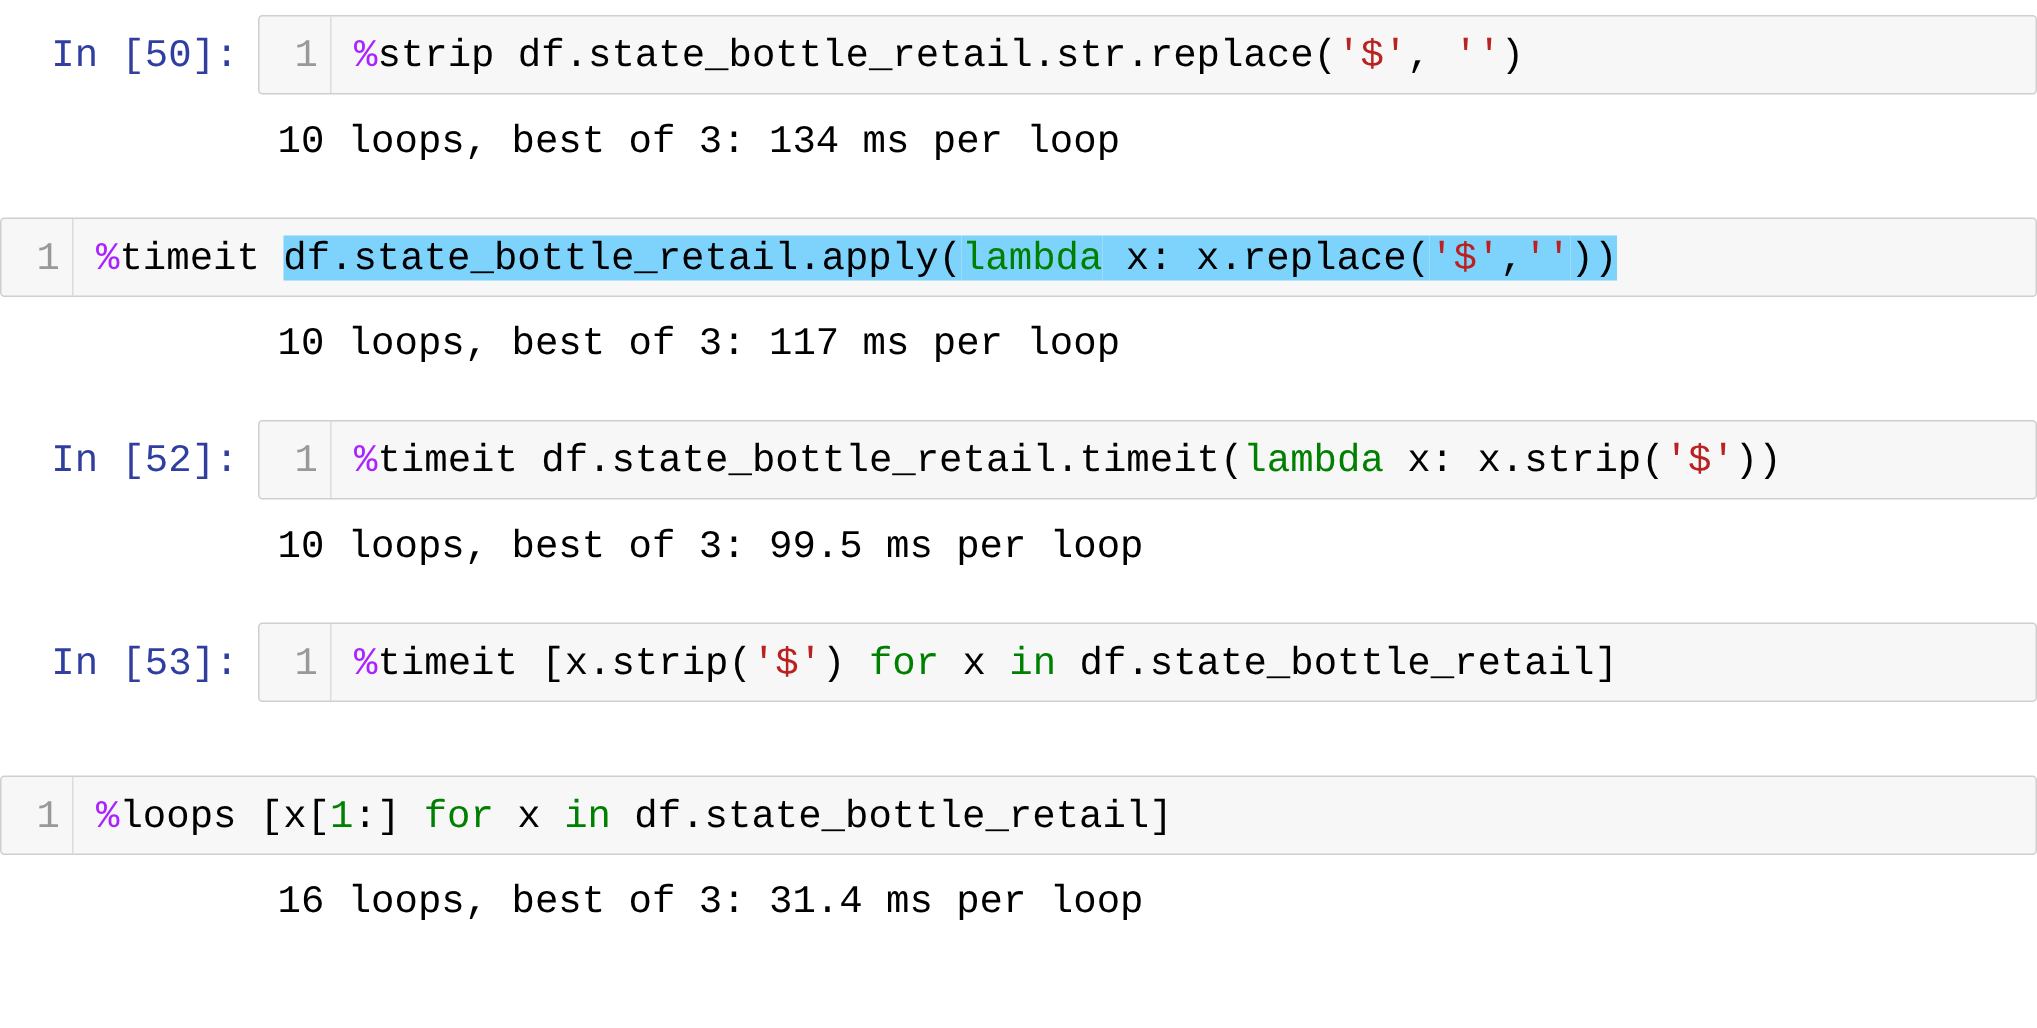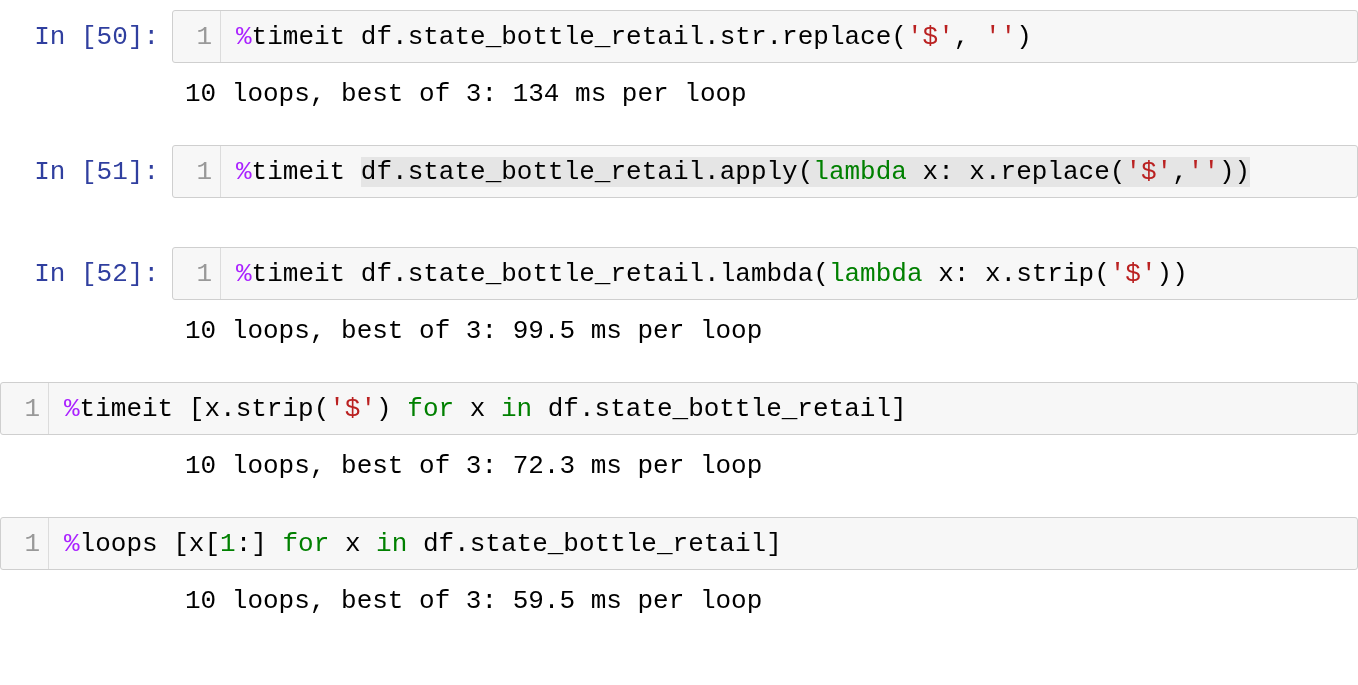--- a/index.html
+++ b/index.html
@@ -55,21 +55,21 @@
     white-space: pre;
     overflow: hidden;
     color: #000000;
   }
 
   .tok-plain { color: #000000; }
   .tok-magic { color: #AA22FF; }
   .tok-kw    { color: #008000; font-weight: normal; }
   .tok-num   { color: #008000; }
   .tok-str   { color: #BA2121; }
-  .sel       { background: #e5e5e5; }
+  .sel       { background: #7dd3fc; }
 
   .output-row { display: flex; padding-top: 15px; }
   .output-spacer { flex: 0 0 172px; }
   .output-text {
     padding-left: 13px;
     font-size: 26px;
     line-height: 33px;
     color: #000000;
     white-space: pre;
   }
@@ -77,75 +77,75 @@
 </head>
 <body>
 
 <div class="notebook">
 
   <div class="cell">
     <div class="input-row">
       <div class="prompt-col">In [50]:</div>
       <div class="input-box">
         <div class="gutter">1</div>
-        <div class="code-line"><span class="tok-magic">%</span><span class="tok-plain">timeit df.state_bottle_retail.str.replace(</span><span class="tok-str">'$'</span><span class="tok-plain">, </span><span class="tok-str">''</span><span class="tok-plain">)</span></div>
+        <div class="code-line"><span class="tok-magic">%</span><span class="tok-plain">strip df.state_bottle_retail.str.replace(</span><span class="tok-str">'$'</span><span class="tok-plain">, </span><span class="tok-str">''</span><span class="tok-plain">)</span></div>
       </div>
     </div>
     <div class="output-row">
       <div class="output-spacer"></div>
       <div class="output-text">10 loops, best of 3: 134 ms per loop</div>
     </div>
   </div>
 
   <div class="cell">
     <div class="input-row">
-      <div class="prompt-col">In [51]:</div>
       <div class="input-box">
         <div class="gutter">1</div>
         <div class="code-line"><span class="tok-magic">%</span><span class="tok-plain">timeit </span><span class="tok-plain sel">df.state_bottle_retail.apply(</span><span class="tok-kw sel">lambda</span><span class="tok-plain sel"> x: x.replace(</span><span class="tok-str sel">'$'</span><span class="tok-plain sel">,</span><span class="tok-str sel">''</span><span class="tok-plain sel">))</span></div>
       </div>
     </div>
     <div class="output-row">
       <div class="output-spacer"></div>
+      <div class="output-text">10 loops, best of 3: 117 ms per loop</div>
     </div>
   </div>
 
   <div class="cell">
     <div class="input-row">
       <div class="prompt-col">In [52]:</div>
       <div class="input-box">
         <div class="gutter">1</div>
-        <div class="code-line"><span class="tok-magic">%</span><span class="tok-plain">timeit df.state_bottle_retail.lambda(</span><span class="tok-kw">lambda</span><span class="tok-plain"> x: x.strip(</span><span class="tok-str">'$'</span><span class="tok-plain">))</span></div>
+        <div class="code-line"><span class="tok-magic">%</span><span class="tok-plain">timeit df.state_bottle_retail.timeit(</span><span class="tok-kw">lambda</span><span class="tok-plain"> x: x.strip(</span><span class="tok-str">'$'</span><span class="tok-plain">))</span></div>
       </div>
     </div>
     <div class="output-row">
       <div class="output-spacer"></div>
       <div class="output-text">10 loops, best of 3: 99.5 ms per loop</div>
     </div>
   </div>
 
   <div class="cell">
     <div class="input-row">
+      <div class="prompt-col">In [53]:</div>
       <div class="input-box">
         <div class="gutter">1</div>
         <div class="code-line"><span class="tok-magic">%</span><span class="tok-plain">timeit [x.strip(</span><span class="tok-str">'$'</span><span class="tok-plain">) </span><span class="tok-kw">for</span><span class="tok-plain"> x </span><span class="tok-kw">in</span><span class="tok-plain"> df.state_bottle_retail]</span></div>
       </div>
     </div>
     <div class="output-row">
       <div class="output-spacer"></div>
-      <div class="output-text">10 loops, best of 3: 72.3 ms per loop</div>
     </div>
   </div>
 
   <div class="cell">
     <div class="input-row">
       <div class="input-box">
         <div class="gutter">1</div>
         <div class="code-line"><span class="tok-magic">%</span><span class="tok-plain">loops [x[</span><span class="tok-num">1</span><span class="tok-plain">:] </span><span class="tok-kw">for</span><span class="tok-plain"> x </span><span class="tok-kw">in</span><span class="tok-plain"> df.state_bottle_retail]</span></div>
       </div>
     </div>
     <div class="output-row">
       <div class="output-spacer"></div>
-      <div class="output-text">10 loops, best of 3: 59.5 ms per loop</div>
+      <div class="output-text">16 loops, best of 3: 31.4 ms per loop</div>
     </div>
   </div>
 
 </div>
 
 </body></html>

